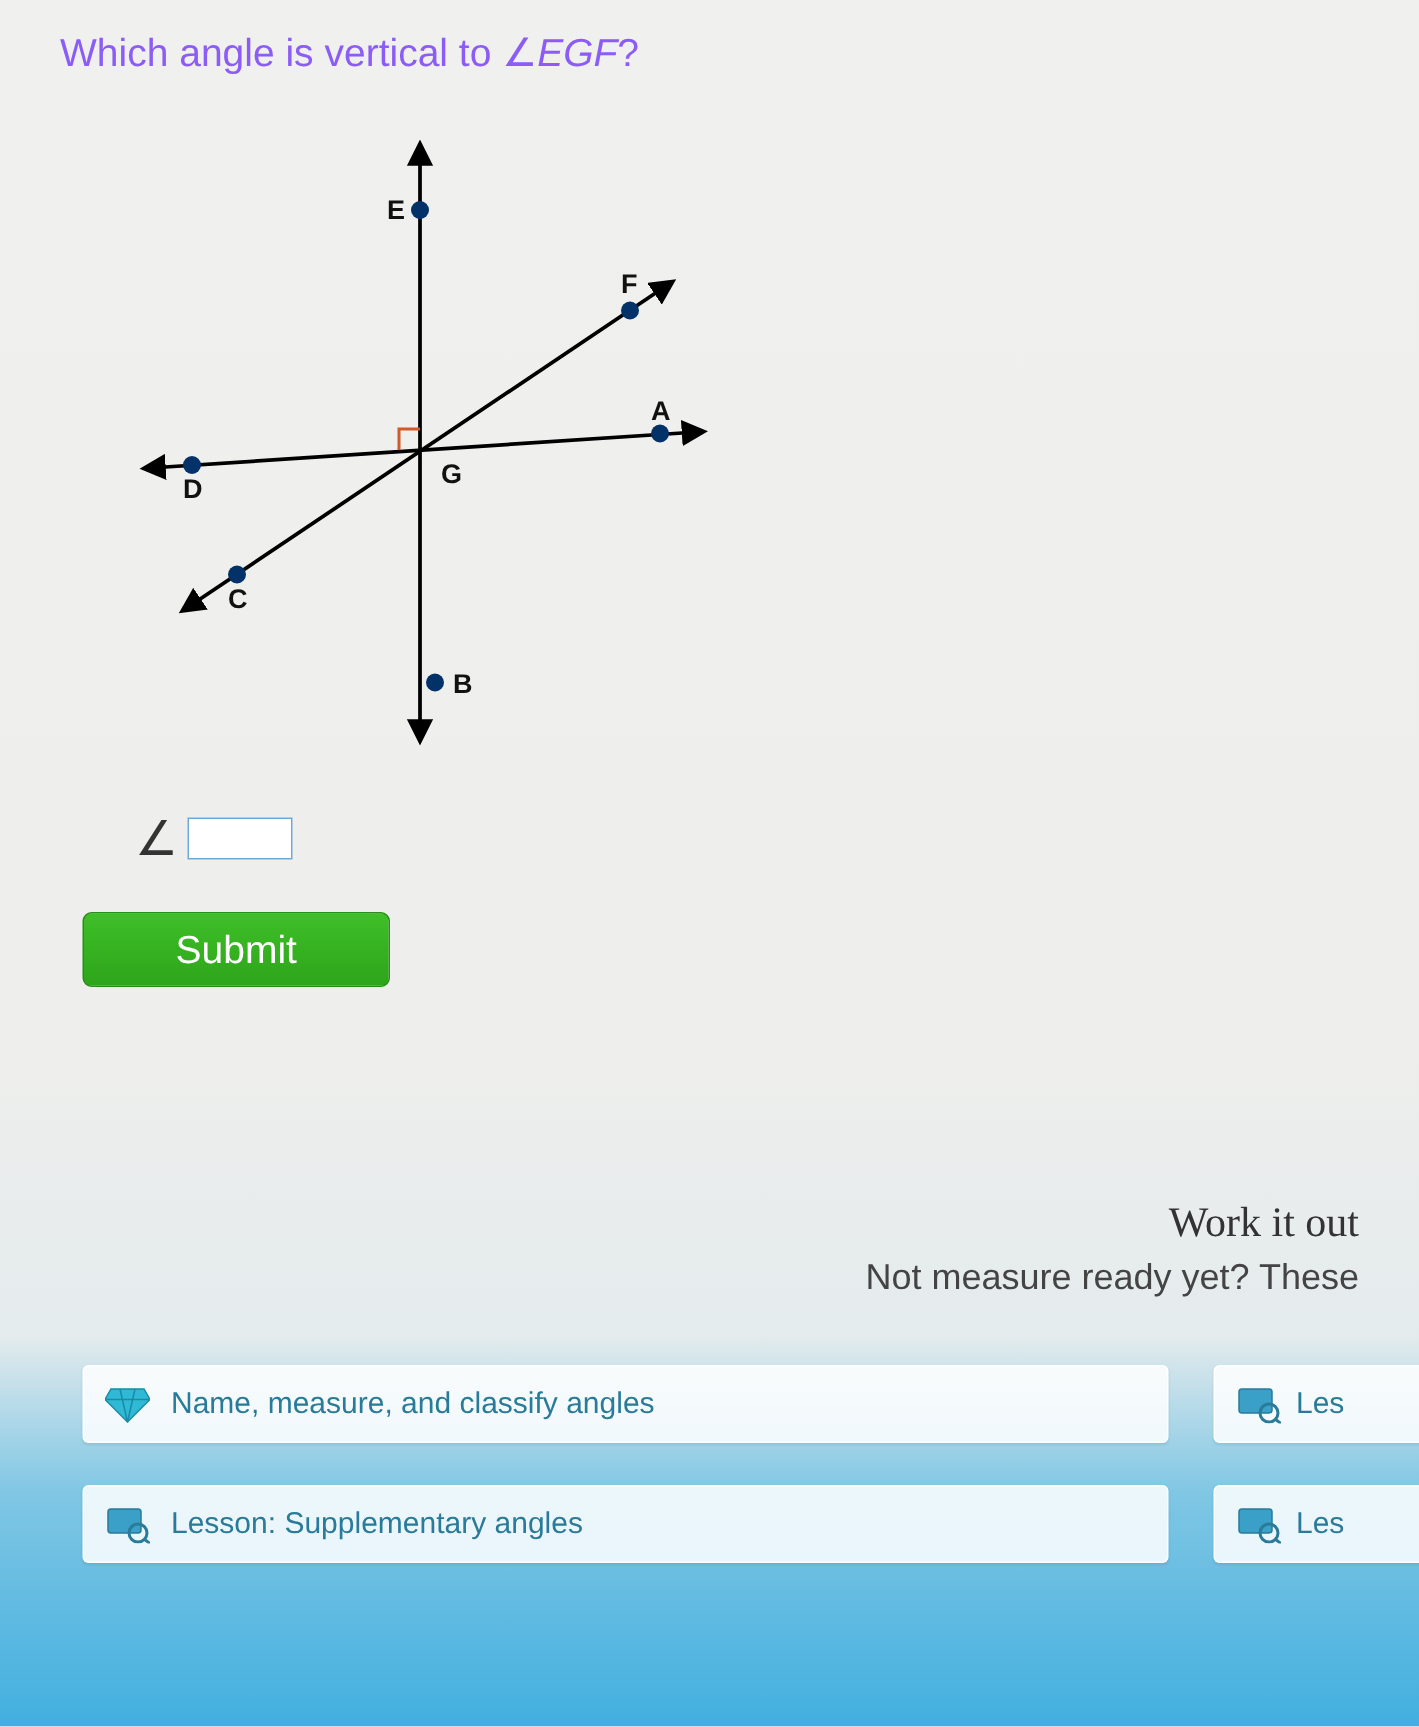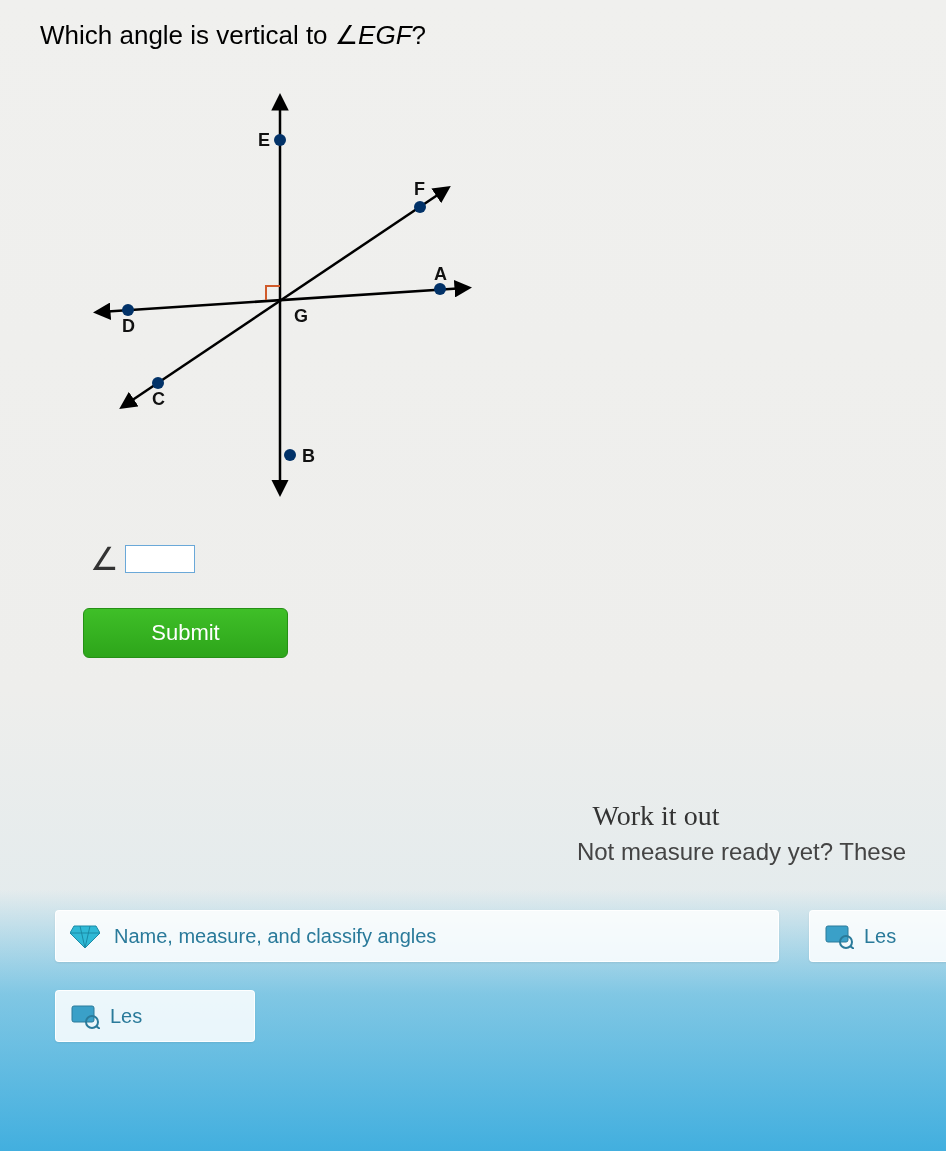--- a/index.html
+++ b/index.html
@@ -9,21 +9,21 @@
     font-family: Arial, Helvetica, sans-serif;
     background: linear-gradient(180deg, #f0f0ee 0%, #eeeeec 60%, #d8e8ee 100%);
     position: relative;
     overflow: hidden;
   }
   .question {
     position: absolute;
     top: 20px;
     left: 40px;
     font-size: 26px;
-    color: #000000;
+    color: #8b5cf6;
     text-align: right;
   }
   .question .angle { font-style: italic; }
   .diagram {
     position: absolute;
     top: 90px;
     left: 80px;
     width: 400px;
     height: 410px;
   }
@@ -50,37 +50,35 @@
   .submit-btn {
     position: absolute;
     top: 608px;
     left: 55px;
     width: 205px;
     height: 50px;
     background: linear-gradient(180deg, #3fbf28 0%, #2da51a 100%);
     border: 1px solid #269016;
     border-radius: 6px;
     color: #fff;
-    font-size: 22px;
+    font-size: 26px;
     cursor: pointer;
-    margin-left: 28px;
   }
   .work-it {
     position: absolute;
     top: 800px;
     right: 40px;
     text-align: right;
     width: 500px;
   }
   .work-it .title {
     font-family: Georgia, 'Times New Roman', serif;
     font-size: 28px;
     color: #333;
     margin-bottom: 6px;
-    text-align: center;
   }
   .work-it .sub {
     font-size: 24px;
     color: #444;
   }
   .rec-area {
     position: absolute;
     top: 890px;
     left: 0;
     width: 946px;
@@ -205,26 +203,36 @@
             <rect x="2" y="3" width="22" height="16" rx="2" fill="#3aa0c8" stroke="#2a7a9a"></rect>
             <circle cx="22" cy="19" r="6" fill="none" stroke="#2a7a9a" stroke-width="2"></circle>
             <line x1="26" y1="23" x2="30" y2="26" stroke="#2a7a9a" stroke-width="2"></line>
           </svg>
       </span>
       <span>Les</span>
     </div>
   </div>
 
   <div class="rec-row">
-    <div class="rec-card-side">
+    <div class="rec-card">
       <span class="ricon lesson-icon">
         <svg width="30" height="26" viewBox="0 0 30 26">
             <rect x="2" y="3" width="22" height="16" rx="2" fill="#3aa0c8" stroke="#2a7a9a"></rect>
             <circle cx="22" cy="19" r="6" fill="none" stroke="#2a7a9a" stroke-width="2"></circle>
             <line x1="26" y1="23" x2="30" y2="26" stroke="#2a7a9a" stroke-width="2"></line>
           </svg>
       </span>
+      <span>Lesson: Supplementary angles</span>
+    </div>
+    <div class="rec-card-side">
+      <span class="ricon lesson-icon">
+        <svg width="30" height="26" viewBox="0 0 30 26">
+            <rect x="2" y="3" width="22" height="16" rx="2" fill="#3aa0c8" stroke="#2a7a9a"></rect>
+            <circle cx="22" cy="19" r="6" fill="none" stroke="#2a7a9a" stroke-width="2"></circle>
+            <line x1="26" y1="23" x2="30" y2="26" stroke="#2a7a9a" stroke-width="2"></line>
+          </svg>
+      </span>
       <span>Les</span>
     </div>
   </div>
 
 
 </div>
 
 </body></html>

